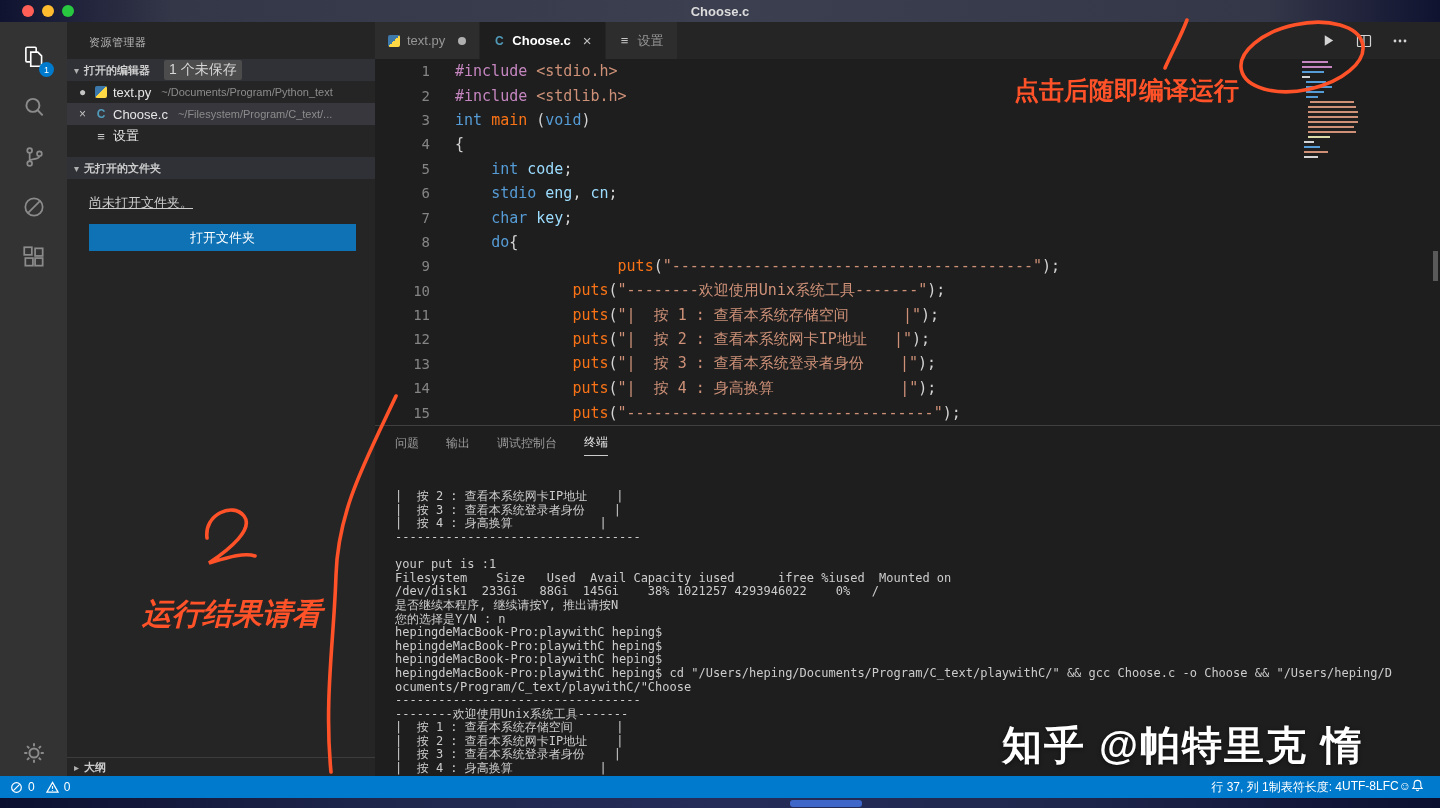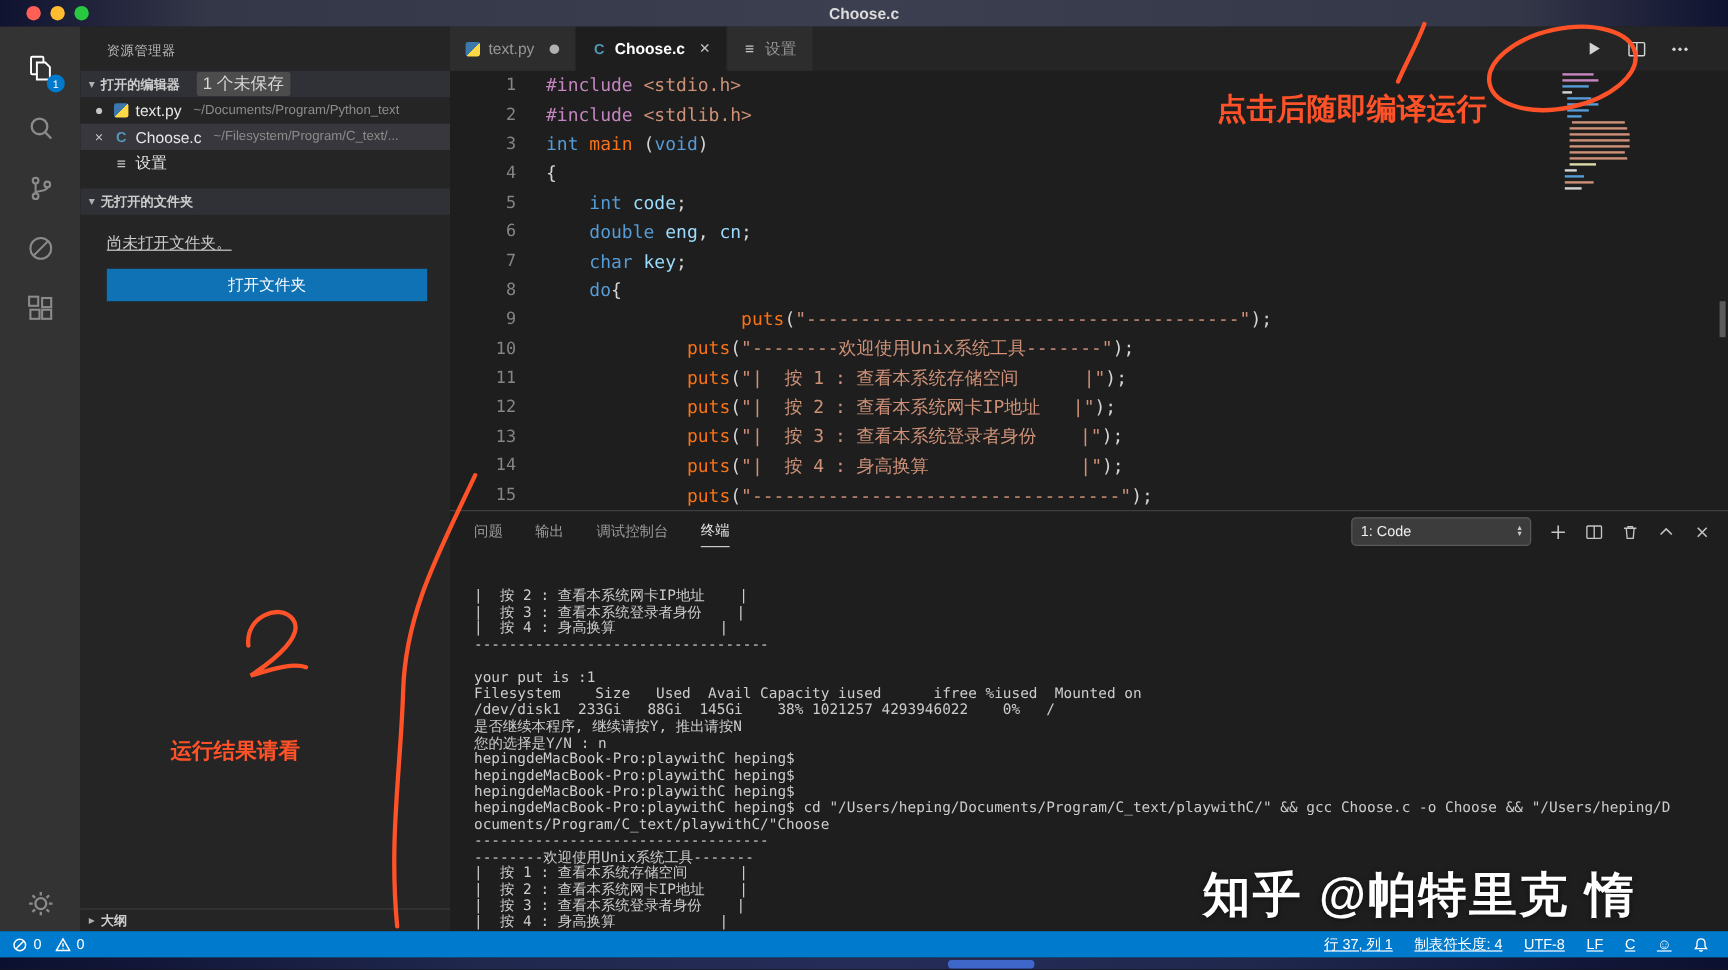--- a/index.html
+++ b/index.html
@@ -71,30 +71,30 @@
   .dropdown{width:150px;height:24px;background:#3c3c3c;border:1px solid #5a5a5a;border-radius:4px;
     display:flex;align-items:center;justify-content:space-between;padding:0 7px;font-size:12px;color:#f0f0f0;}
   .updown{display:flex;flex-direction:column;line-height:5px;font-size:7px;color:#cccccc;}
   .terminal{position:absolute;left:20px;top:37px;right:8px;bottom:2px;
     font-family:"DejaVu Sans Mono","Liberation Mono",monospace;font-size:12px;line-height:13.6px;
     color:#cccccc;white-space:pre;overflow:hidden;}
   
   .statusbar{position:absolute;left:0;top:776px;width:100%;height:22px;background:#007acc;color:#fff;
     display:flex;align-items:center;font-size:12px;padding:0 10px;gap:5px;z-index:6;}
   .sb-left{display:flex;align-items:center;gap:5px;}
-  .sb-right{margin-left:auto;display:flex;gap:18px;align-items:center;padding-right:6px;text-decoration:underline;}
+  .sb-right{margin-left:auto;display:flex;align-items:flex-start;padding-right:6px;}
   
   .dock{position:absolute;left:0;top:798px;width:100%;height:10px;
     background:linear-gradient(90deg,#0c1030,#20284e 28%,#252c58 50%,#20284e 72%,#0c1030);z-index:6;}
   .dock-pill{position:absolute;left:790px;top:2px;width:72px;height:7px;border-radius:3px;background:#3e67c9;}
   
   .annot-svg{position:absolute;left:0;top:0;width:1440px;height:808px;pointer-events:none;z-index:50;}
   .annot-text{position:absolute;color:#ff5228;font-weight:700;z-index:51;white-space:nowrap;}
   .annot-compile{left:1014px;top:74px;font-size:25px;}
-  .annot-result{left:142px;top:614px;font-size:18px;}
+  .annot-result{left:142px;top:594px;font-size:30px;font-style:italic;}
   .watermark{position:absolute;left:1002px;top:718px;font-size:40px;font-weight:700;color:#ffffff;
     letter-spacing:2px;z-index:49;text-shadow:0 1px 4px rgba(0,0,0,.55);white-space:nowrap;}
   svg.ic{display:block;}
 </style>
 </head>
 <body>
 
 <div class="screen">
 
   <div class="titlebar">
@@ -221,21 +221,21 @@
     </div>
   </div>
 
   <div class="editor">
     <div id="code-lines">
         <div class="code-line"><span class="ln">1</span><span class="code"><span class="tk-pp">#include</span><span class="tk-pln"> </span><span class="tk-str">&lt;stdio.h&gt;</span></span></div>
         <div class="code-line"><span class="ln">2</span><span class="code"><span class="tk-pp">#include</span><span class="tk-pln"> </span><span class="tk-str">&lt;stdlib.h&gt;</span></span></div>
         <div class="code-line"><span class="ln">3</span><span class="code"><span class="tk-kw">int</span><span class="tk-pln"> </span><span class="tk-fn">main</span><span class="tk-pln"> (</span><span class="tk-kw">void</span><span class="tk-pln">)</span></span></div>
         <div class="code-line"><span class="ln">4</span><span class="code"><span class="tk-pln">{</span></span></div>
         <div class="code-line"><span class="ln">5</span><span class="code"><span class="tk-pln">    </span><span class="tk-kw">int</span><span class="tk-pln"> </span><span class="tk-var">code</span><span class="tk-pln">;</span></span></div>
-        <div class="code-line"><span class="ln">6</span><span class="code"><span class="tk-pln">    </span><span class="tk-kw">double</span><span class="tk-pln"> </span><span class="tk-var">eng</span><span class="tk-pln">, </span><span class="tk-var">cn</span><span class="tk-pln">;</span></span></div>
+        <div class="code-line"><span class="ln">6</span><span class="code"><span class="tk-pln">    </span><span class="tk-kw">stdio</span><span class="tk-pln"> </span><span class="tk-var">eng</span><span class="tk-pln">, </span><span class="tk-var">cn</span><span class="tk-pln">;</span></span></div>
         <div class="code-line"><span class="ln">7</span><span class="code"><span class="tk-pln">    </span><span class="tk-kw">char</span><span class="tk-pln"> </span><span class="tk-var">key</span><span class="tk-pln">;</span></span></div>
         <div class="code-line"><span class="ln">8</span><span class="code"><span class="tk-pln">    </span><span class="tk-kw">do</span><span class="tk-pln">{</span></span></div>
         <div class="code-line"><span class="ln">9</span><span class="code"><span class="tk-pln">                  </span><span class="tk-fn">puts</span><span class="tk-pln">(</span><span class="tk-str">"----------------------------------------"</span><span class="tk-pln">);</span></span></div>
         <div class="code-line"><span class="ln">10</span><span class="code"><span class="tk-pln">             </span><span class="tk-fn">puts</span><span class="tk-pln">(</span><span class="tk-str">"--------欢迎使用Unix系统工具-------"</span><span class="tk-pln">);</span></span></div>
         <div class="code-line"><span class="ln">11</span><span class="code"><span class="tk-pln">             </span><span class="tk-fn">puts</span><span class="tk-pln">(</span><span class="tk-str">"|  按 1 : 查看本系统存储空间      |"</span><span class="tk-pln">);</span></span></div>
         <div class="code-line"><span class="ln">12</span><span class="code"><span class="tk-pln">             </span><span class="tk-fn">puts</span><span class="tk-pln">(</span><span class="tk-str">"|  按 2 : 查看本系统网卡IP地址   |"</span><span class="tk-pln">);</span></span></div>
         <div class="code-line"><span class="ln">13</span><span class="code"><span class="tk-pln">             </span><span class="tk-fn">puts</span><span class="tk-pln">(</span><span class="tk-str">"|  按 3 : 查看本系统登录者身份    |"</span><span class="tk-pln">);</span></span></div>
         <div class="code-line"><span class="ln">14</span><span class="code"><span class="tk-pln">             </span><span class="tk-fn">puts</span><span class="tk-pln">(</span><span class="tk-str">"|  按 4 : 身高换算              |"</span><span class="tk-pln">);</span></span></div>
         <div class="code-line"><span class="ln">15</span><span class="code"><span class="tk-pln">             </span><span class="tk-fn">puts</span><span class="tk-pln">(</span><span class="tk-str">"----------------------------------"</span><span class="tk-pln">);</span></span></div>
       </div>
@@ -263,46 +263,20 @@
     </svg>
     <div class="scroll-thumb"></div>
   </div>
 
   <div class="panel">
     <div class="panel-header">
       <span class="ptab">问题</span>
       <span class="ptab">输出</span>
       <span class="ptab">调试控制台</span>
       <span class="ptab active">终端</span>
-      <div class="panel-controls">
-        <div class="dropdown">
-          <span>1: Code</span>
-          <span class="updown">
-              <span>▴</span>
-              <span>▾</span>
-            </span>
-        </div>
-        <svg class="ic" width="15" height="15" viewBox="0 0 16 16" fill="none" stroke="currentColor" stroke-width="1.4">
-          <line x1="8" y1="2" x2="8" y2="14"></line>
-            <line x1="2" y1="8" x2="14" y2="8"></line>
-        </svg>
-        <svg class="ic" width="15" height="15" viewBox="0 0 16 16" fill="none" stroke="currentColor" stroke-width="1.2">
-          <rect x="1.5" y="2.5" width="13" height="11" rx="1"></rect>
-            <line x1="8" y1="2.5" x2="8" y2="13.5"></line>
-        </svg>
-        <svg class="ic" width="15" height="15" viewBox="0 0 16 16" fill="none" stroke="currentColor" stroke-width="1.2">
-          <path d="M2.5 4.5h11 M6 4.5V3h4v1.5 M4.5 4.5l.8 9h5.4l.8-9"></path>
-        </svg>
-        <svg class="ic" width="15" height="15" viewBox="0 0 16 16" fill="none" stroke="currentColor" stroke-width="1.4">
-          <path d="M3 10l5-5 5 5"></path>
-        </svg>
-        <svg class="ic" width="15" height="15" viewBox="0 0 16 16" fill="none" stroke="currentColor" stroke-width="1.4">
-          <path d="M4 4l8 8 M12 4l-8 8"></path>
-        </svg>
-      </div>
     </div>
     <div class="terminal">
       <div id="terminal-lines"><div class="term-line">|  按 2 : 查看本系统网卡IP地址    |</div><div class="term-line">|  按 3 : 查看本系统登录者身份    |</div><div class="term-line">|  按 4 : 身高换算            |</div><div class="term-line">----------------------------------</div><div class="term-line">&nbsp;</div><div class="term-line">your put is :1</div><div class="term-line">Filesystem    Size   Used  Avail Capacity iused      ifree %iused  Mounted on</div><div class="term-line">/dev/disk1  233Gi   88Gi  145Gi    38% 1021257 4293946022    0%   /</div><div class="term-line">是否继续本程序, 继续请按Y, 推出请按N</div><div class="term-line">您的选择是Y/N : n</div><div class="term-line">hepingdeMacBook-Pro:playwithC heping$</div><div class="term-line">hepingdeMacBook-Pro:playwithC heping$</div><div class="term-line">hepingdeMacBook-Pro:playwithC heping$</div><div class="term-line">hepingdeMacBook-Pro:playwithC heping$ cd "/Users/heping/Documents/Program/C_text/playwithC/" &amp;&amp; gcc Choose.c -o Choose &amp;&amp; "/Users/heping/D</div><div class="term-line">ocuments/Program/C_text/playwithC/"Choose</div><div class="term-line">----------------------------------</div><div class="term-line">--------欢迎使用Unix系统工具-------</div><div class="term-line">|  按 1 : 查看本系统存储空间      |</div><div class="term-line">|  按 2 : 查看本系统网卡IP地址    |</div><div class="term-line">|  按 3 : 查看本系统登录者身份    |</div><div class="term-line">|  按 4 : 身高换算            |</div></div>
     </div>
   </div>
 
   <div class="statusbar">
     <div class="sb-left">
       <svg class="ic" width="13" height="13" viewBox="0 0 14 14" fill="none" stroke="#ffffff" stroke-width="1.3">
         <circle cx="7" cy="7" r="5.2"></circle>

